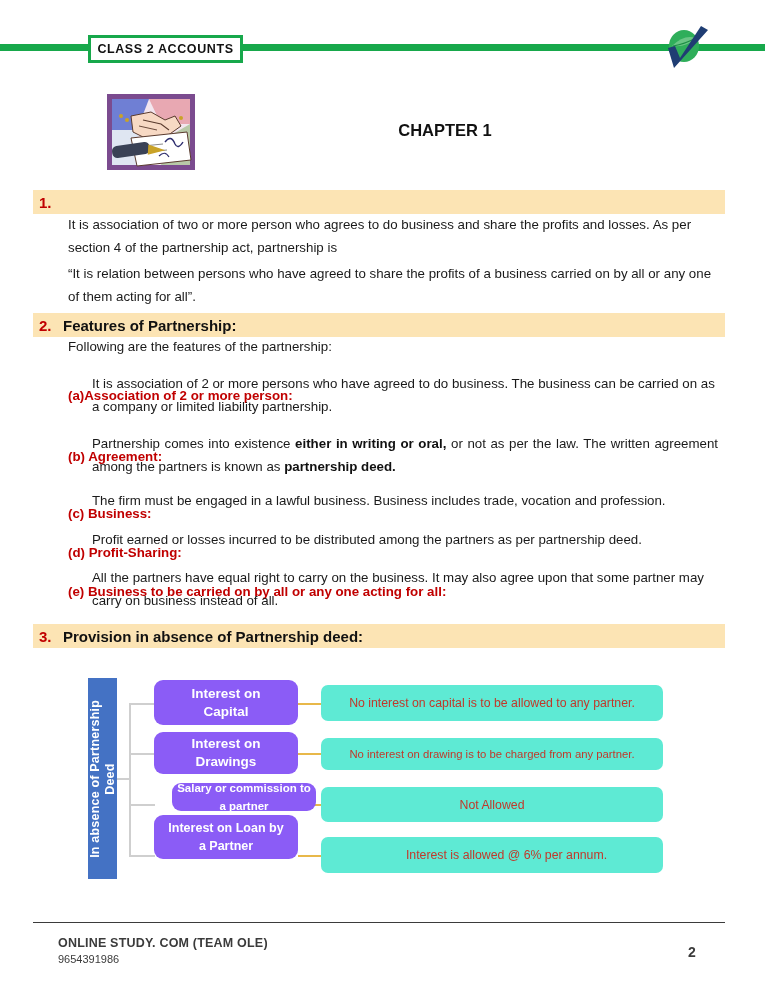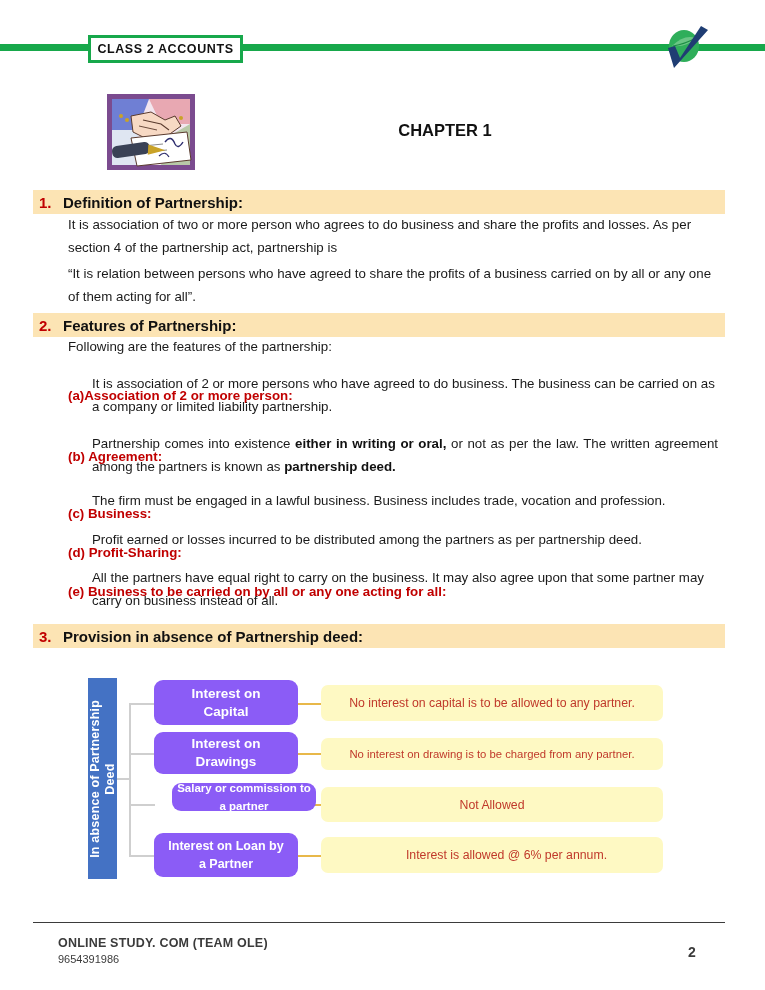--- a/index.html
+++ b/index.html
@@ -138,21 +138,21 @@
     display: flex; align-items: center; justify-content: center;
     text-align: center;
     line-height: 18px;
   }
   .grey-box.lg { font-size: 13.5px; }
   .grey-box.sm { font-size: 11.5px; }
   .orange-box {
     position: absolute;
     left: 233px;
     width: 342px;
-    background: #fef9c3;
+    background: #5eead4;
     border-radius: 7px;
     color: #c0392b;
     font-size: 11.3px;
     line-height: 16px;
     display: flex; align-items: center; justify-content: center;
     text-align: center;
     padding: 0 10px;
   }
   .orange-box.big { font-size: 12.3px; }
 
@@ -250,21 +250,20 @@
     <circle cx="78" cy="28" r="2" fill="#c9a227"></circle>
   </svg>
 </div>
 
 <div class="chapter-title">
   <div>CHAPTER 1</div>
 </div>
 
 <div class="section-bar" style="top:190px;">
   <span class="section-num">1.</span>
-  <span class="section-title">Definition of Partnership:</span>
 </div>
 <div class="para" style="left:68px; top:213px; width:650px;">It is association of two or more person who agrees to do business and share the profits and losses. As per section 4 of the partnership act, partnership is</div>
 <div class="para" style="left:68px; top:262px; width:654px;">“It is relation between persons who have agreed to share the profits of a business carried on by all or any one of them acting for all”.</div>
 
 <div class="section-bar" style="top:313px;">
   <span class="section-num">2.</span>
   <span class="section-title">Features of Partnership:</span>
 </div>
 <div class="para" style="left:68px; top:335px; width:650px;">Following are the features of the partnership:</div>
 
@@ -306,21 +305,21 @@
   <div class="conn-o" style="top:77px;"></div>
   <div class="conn-o" style="top:128px;"></div>
   <div class="conn-o" style="top:179px;"></div>
 
   <div class="grey-box lg" style="top:4px; height:45px; white-space:pre-line;">Interest on
 Capital</div>
   <div class="grey-box lg" style="top:56px; height:42px; white-space:pre-line;">Interest on
 Drawings</div>
   <div class="grey-box sm" style="top:107px; height:28px; white-space:pre-line;margin-left:18px;">Salary or commission to
 a partner</div>
-  <div class="grey-box lg" style="top:157px; height:44px; white-space:pre-line; font-size:12.5px;">Interest on Loan by
+  <div class="grey-box lg" style="top:139px; height:44px; white-space:pre-line; font-size:12.5px;">Interest on Loan by
 a Partner</div>
 
   <div class="orange-box big" style="top:9px; height:36px;">No interest on capital is to be allowed to any partner.</div>
   <div class="orange-box big" style="top:111px; height:35px;">Not Allowed</div>
   <div class="orange-box" style="top:62px; height:32px;">No interest on drawing is to be charged from any partner.</div>
   <div class="orange-box big" style="top:161px; height:36px;padding-left:39px;">Interest is allowed @ 6% per annum.</div>
 </div>
 
 <div class="footer-rule"></div>
 <div class="footer-line1">ONLINE STUDY. COM  (TEAM OLE)</div>

